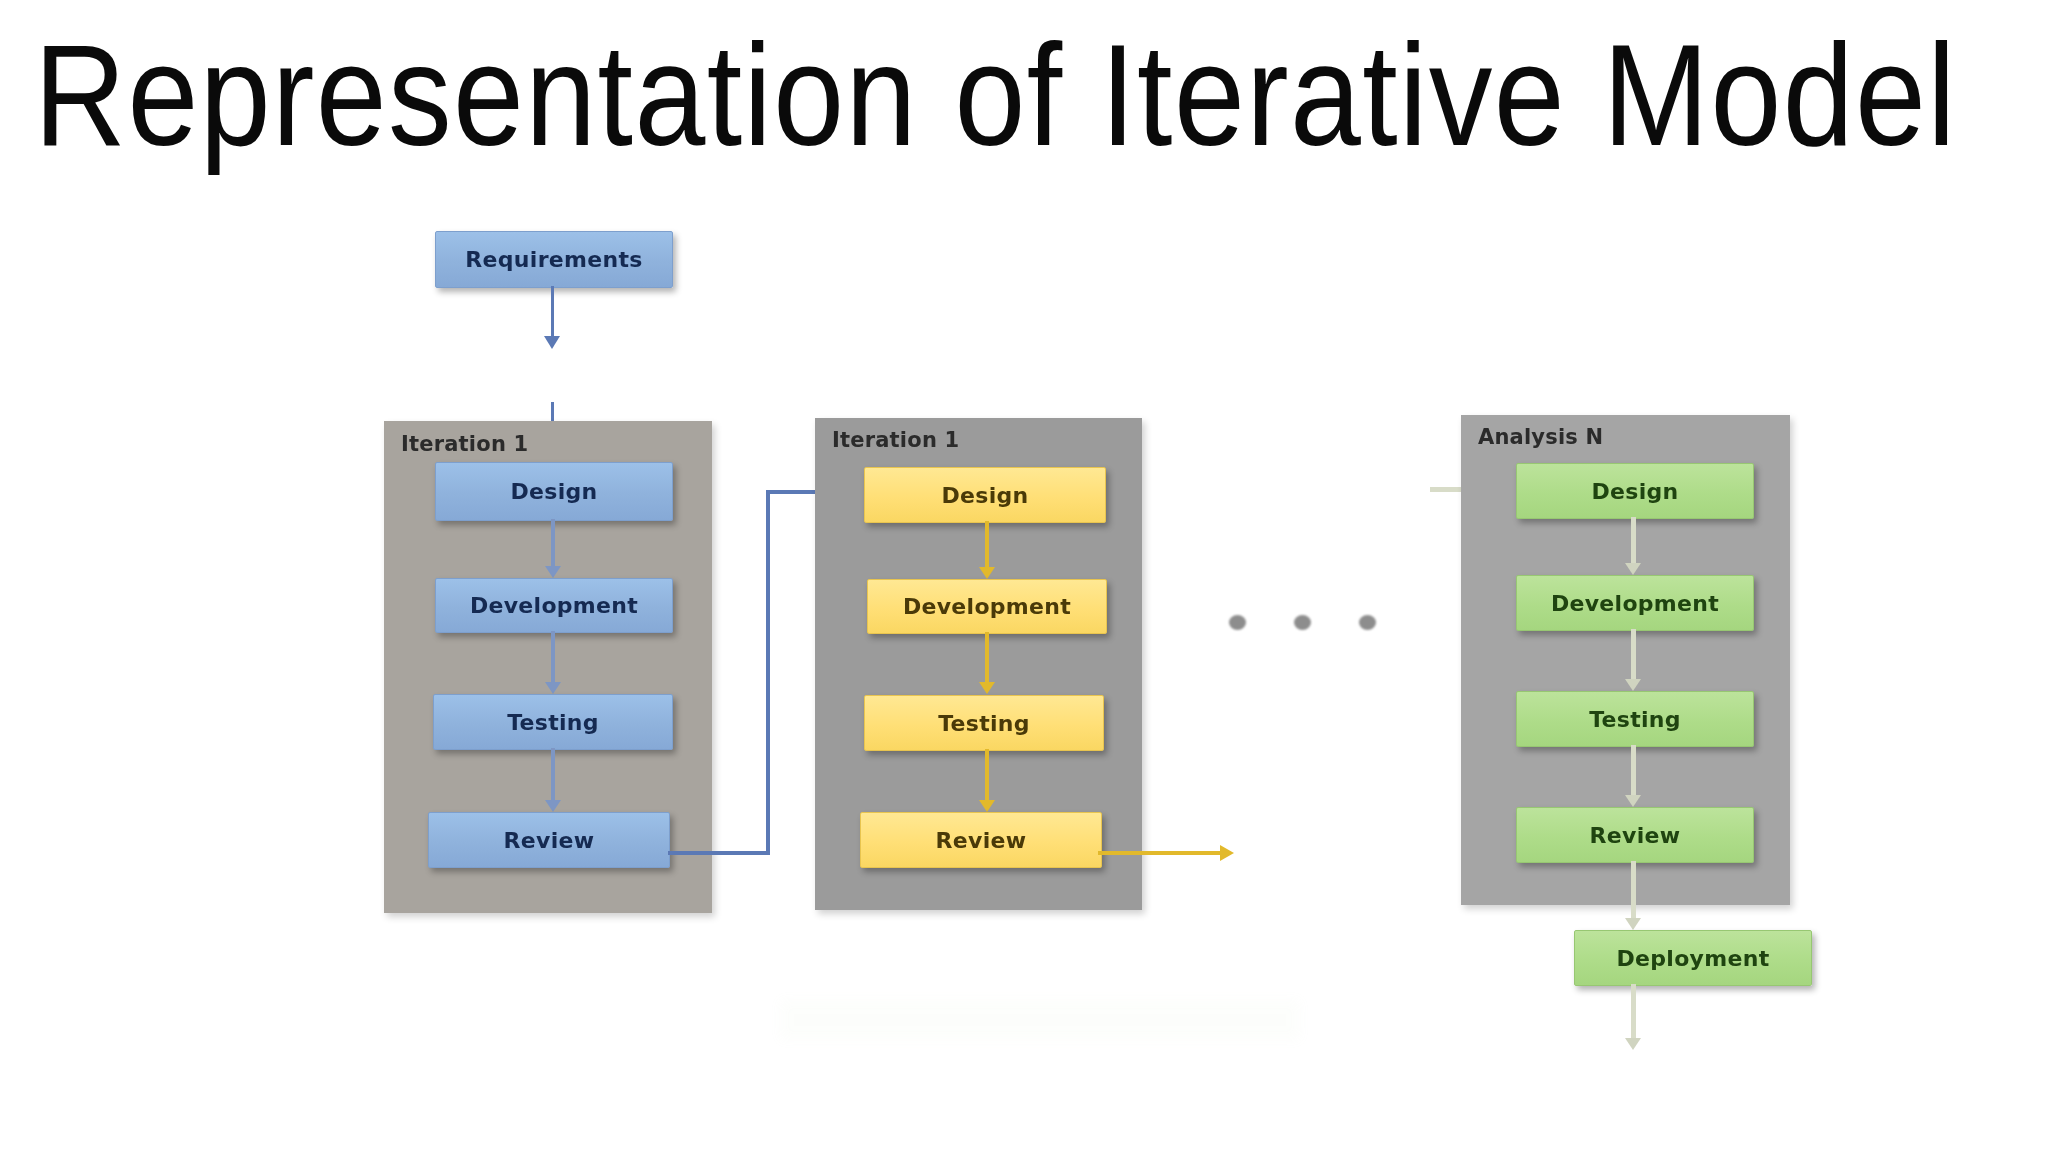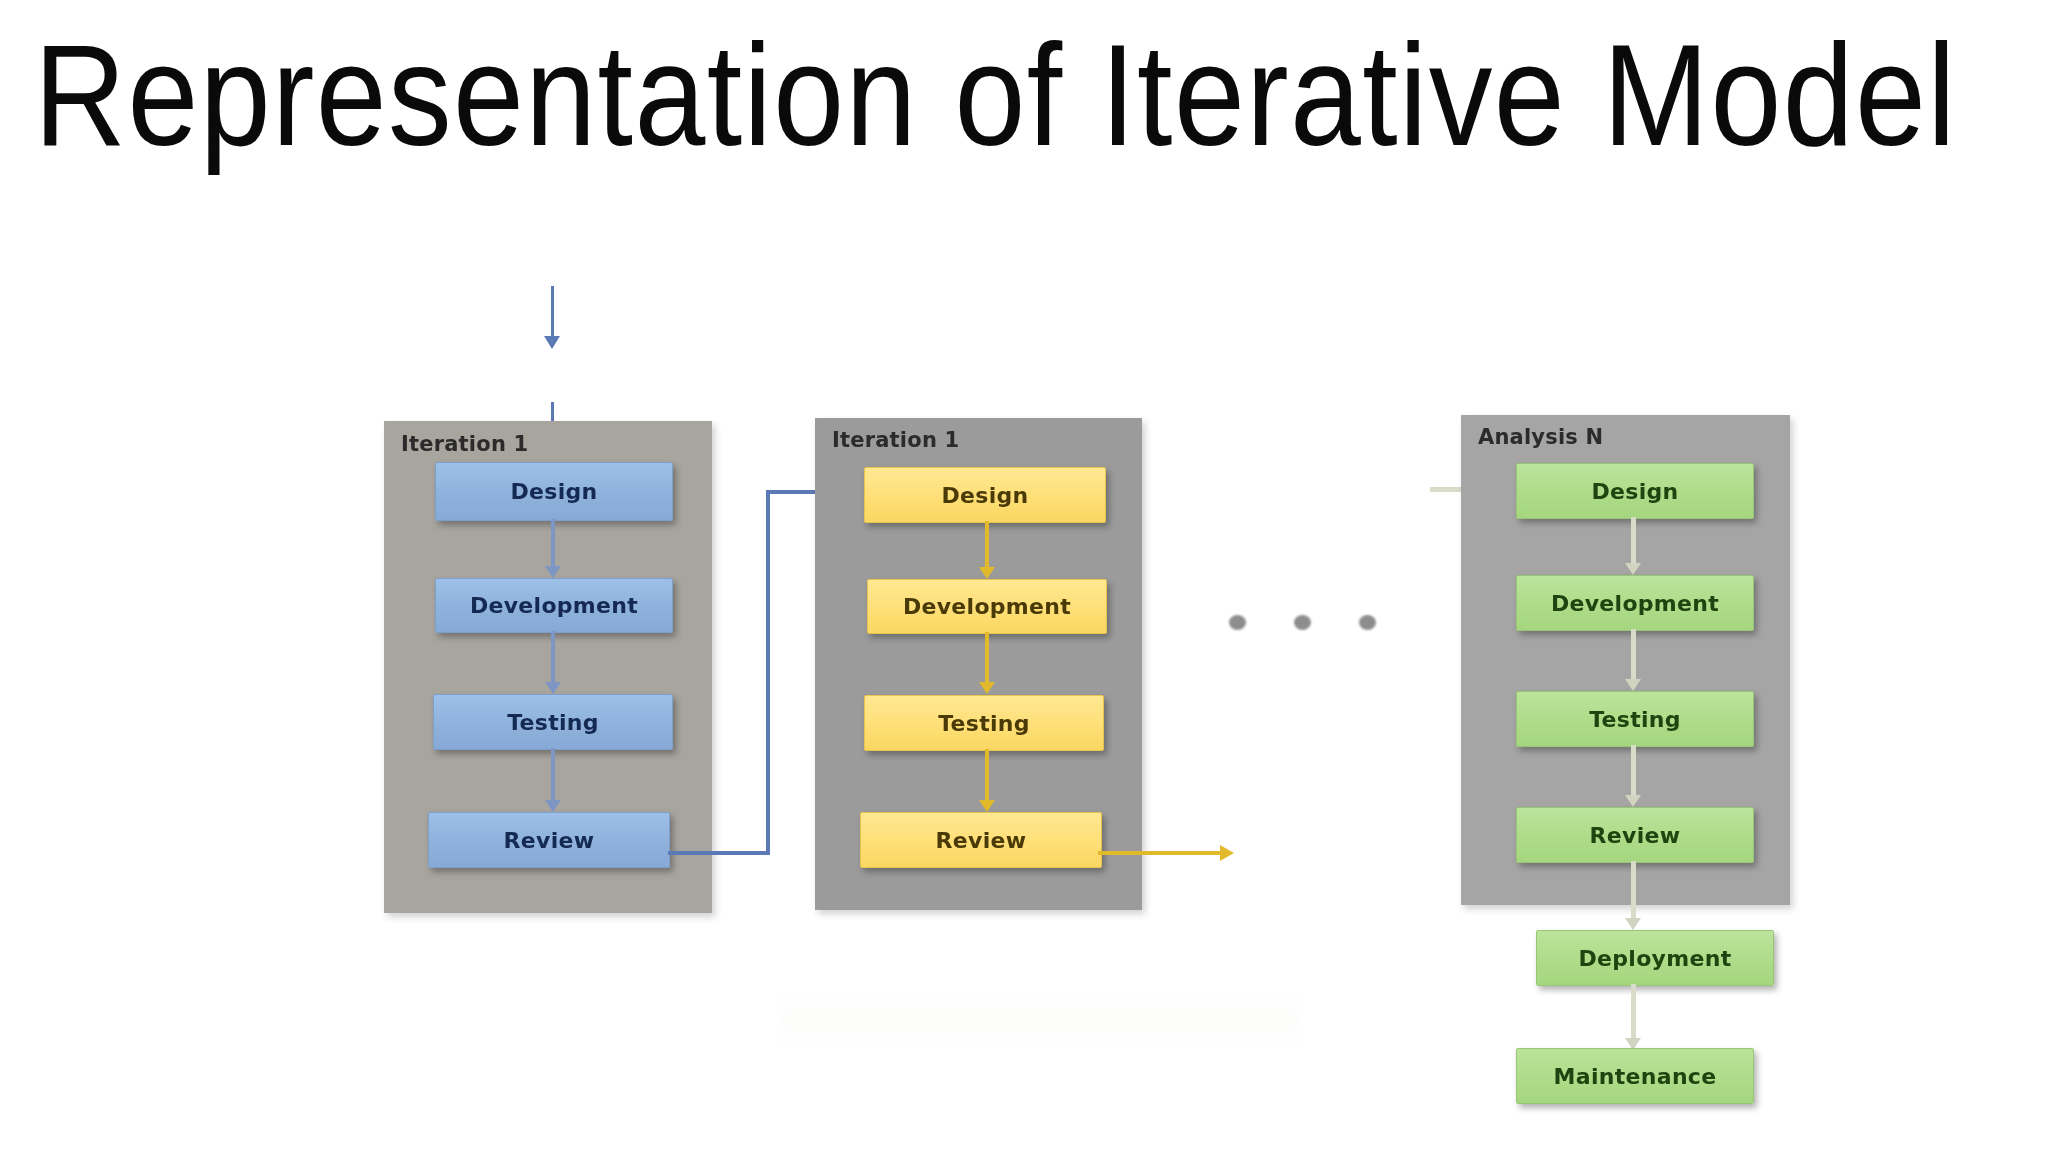--- a/index.html
+++ b/index.html
@@ -105,20 +105,23 @@
 </style>
 </head>
 <body>
 
 <div id="stage">
 
   <div class="title">Representation of Iterative Model</div>
 
   <div class="ghost" style="left:780px;top:1000px;width:520px;height:40px;"></div>
 
+  <div class="node blue" style="left:435px;top:231px;width:236px;height:55px;">
+    <span>Requirements</span>
+  </div>
 
   <div class="vline" style="left:551px;top:286px;width:3px;height:55px;background:#5b79b5;"></div>
   <div class="arrow-down" style="left:544px;top:336px;border-top:13px solid #5b79b5;"></div>
 
 
   <div class="vline" style="left:551px;top:402px;width:3px;height:52px;background:#5b79b5;"></div>
   <div class="arrow-down" style="left:544px;top:449px;border-top:13px solid #5b79b5;"></div>
 
   <div class="panel" style="left:384px;top:421px;width:328px;height:492px;background:#A8A49E;"></div>
   <div class="panel-label" style="left:401px;top:432px;text-align:right;">Iteration 1</div>
@@ -206,24 +209,21 @@
   <div class="vline" style="left:1631px;top:745px;width:5px;height:57px;background:#d8dcc8;"></div>
   <div class="arrow-down" style="left:1625px;top:795px;border-top:12px solid #d0d4c0;"></div>
 
   <div class="node green" style="left:1516px;top:807px;width:236px;height:54px;">
     <span>Review</span>
   </div>
 
   <div class="vline" style="left:1631px;top:861px;width:5px;height:63px;background:#d8dcc8;"></div>
   <div class="arrow-down" style="left:1625px;top:918px;border-top:12px solid #d0d4c0;"></div>
 
-  <div class="node green" style="left:1536px;top:930px;width:236px;height:54px;">
+  <div class="node green" style="left:1574px;top:930px;width:236px;height:54px;">
     <span>Deployment</span>
   </div>
 
   <div class="vline" style="left:1631px;top:984px;width:5px;height:60px;background:#d8dcc8;"></div>
   <div class="arrow-down" style="left:1625px;top:1038px;border-top:12px solid #d0d4c0;"></div>
 
-  <div class="node green" style="left:1516px;top:1048px;width:236px;height:54px;">
-    <span>Maintenance</span>
-  </div>
 
 </div>
 
 </body></html>

